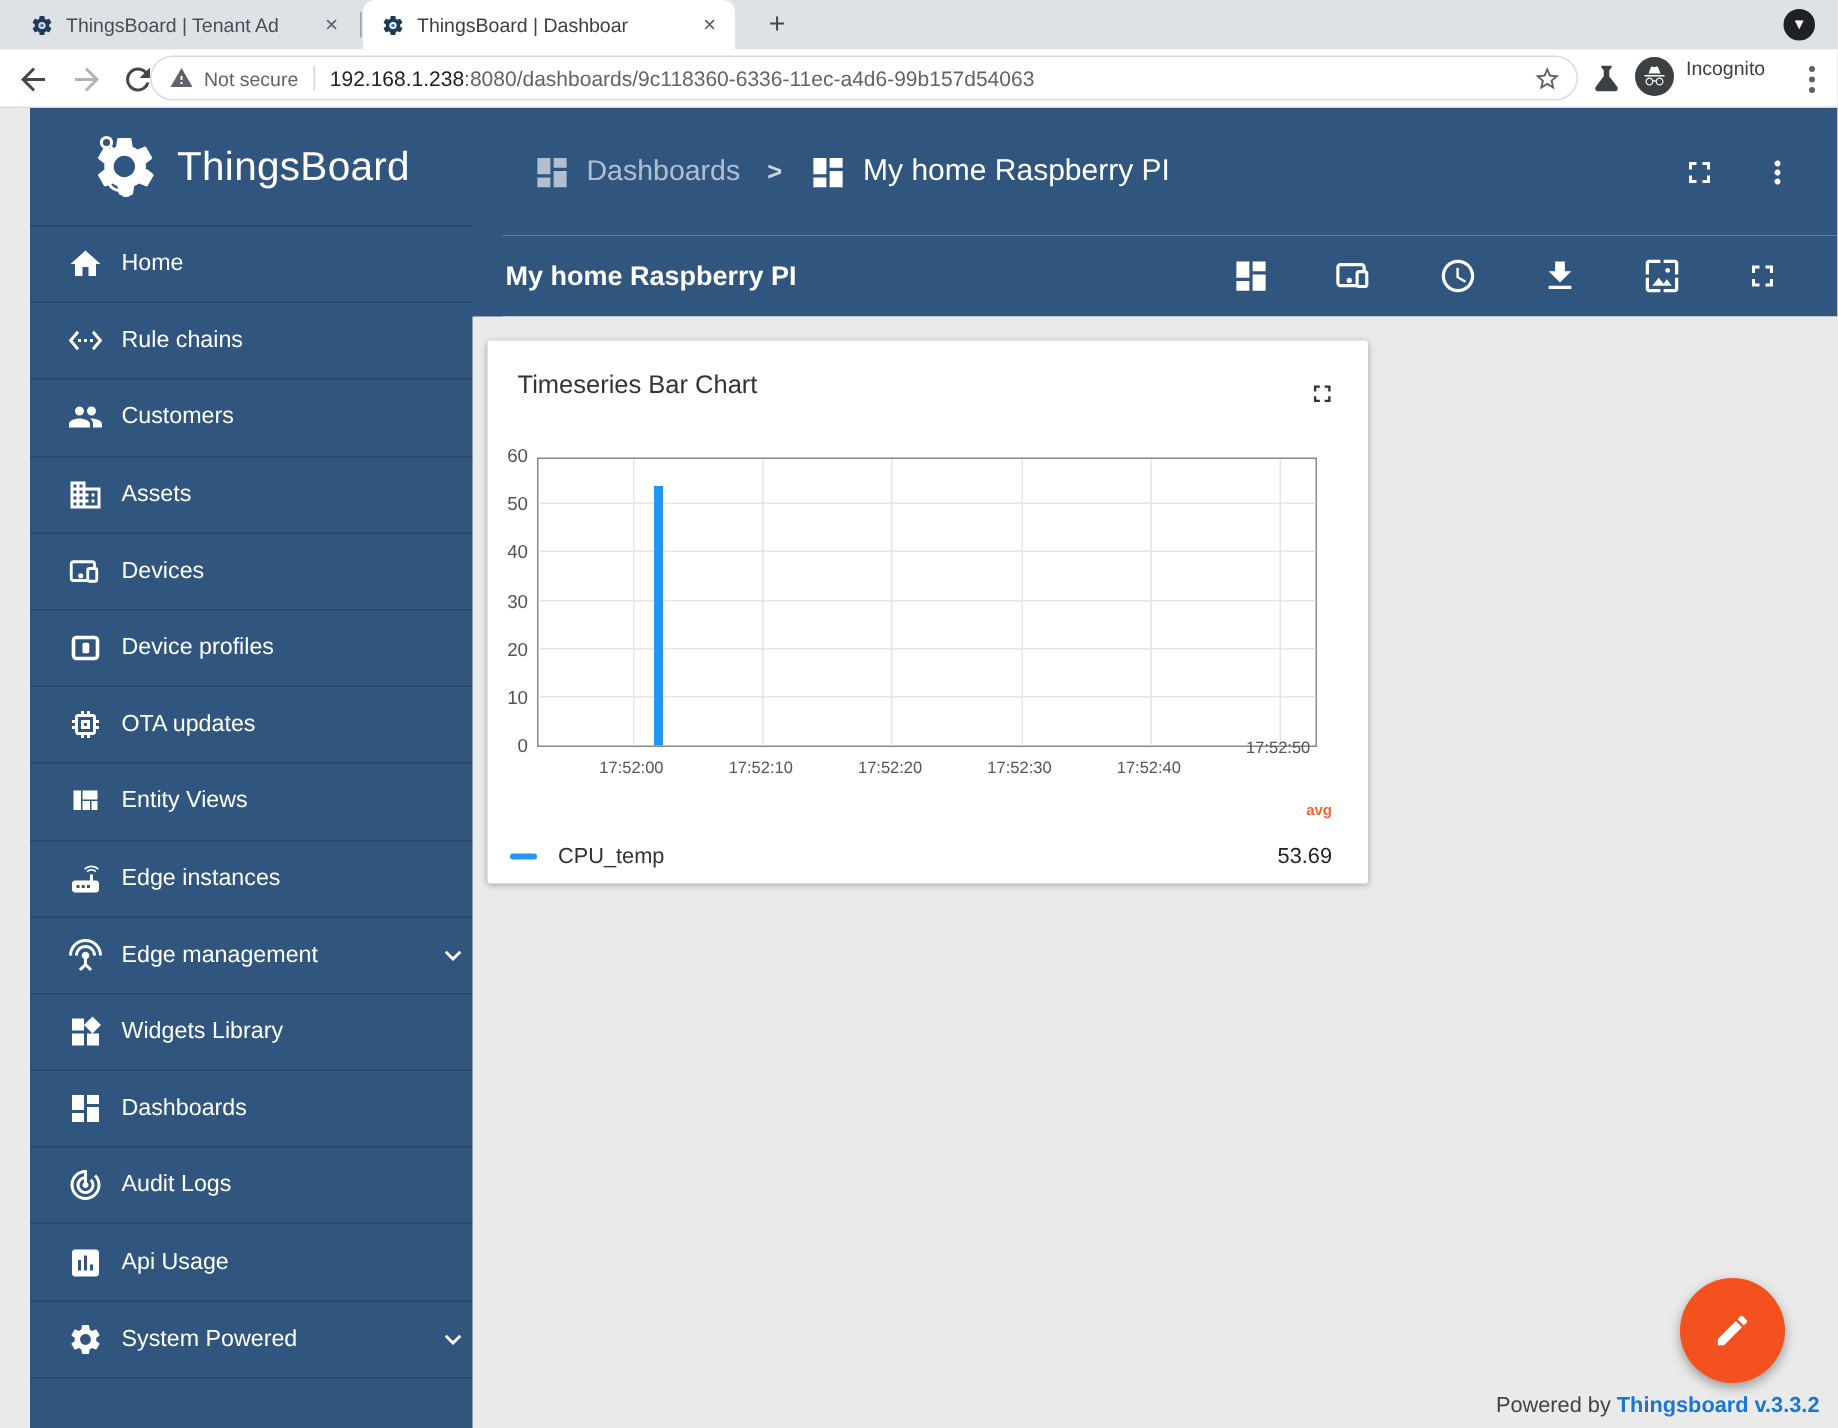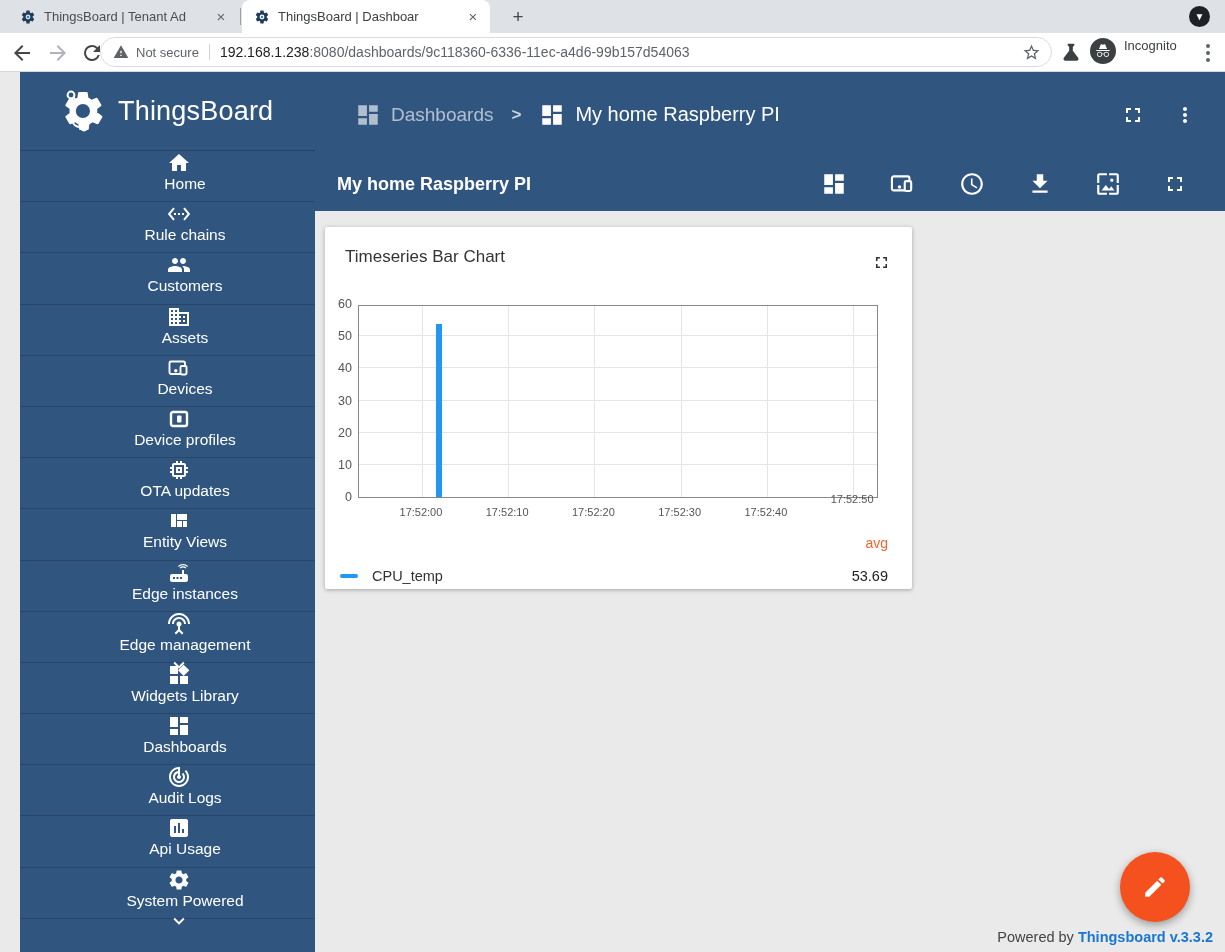--- a/index.html
+++ b/index.html
@@ -30,21 +30,21 @@
   .chip-incognito { position:absolute; left:1090px; top:5px; display:flex; align-items:flex-start; }
   .inc-circle { width:26px; height:26px; border-radius:50%; background:#3c4043; display:flex; align-items:center; justify-content:center; }
   .inc-label { font-size:13px; color:#3c4043; margin-left:8px; }
   .kebab { position:absolute; left:1199px; top:9px; width:18px; height:22px; display:flex; flex-direction:column; align-items:center; justify-content:center; gap:3px; }
   .kebab i { width:4px; height:4px; border-radius:50%; background:#5f6368; }
 
   
   .sidebar { position:absolute; left:0; top:72px; width:315px; height:880px; background:#305680;margin-left:20px; }
   .logo { height:79px; display:flex; align-items:center; padding-left:38px; border-bottom:1px solid rgba(0,0,0,0.22); }
   .logo-text { color:#fff; font-size:27px; margin-left:10px; letter-spacing:0.2px; }
-  .menu-item { height:51.2px; display:flex; align-items:center; padding:0 22px 0 25px; border-bottom:1px solid rgba(0,0,0,0.18); cursor:pointer;flex-direction:column; }
+  .menu-item { height:51.2px; display:flex; align-items:center; padding:0 22px 0 25px; border-bottom:1px solid rgba(0,0,0,0.18); cursor:pointer; }
   .menu-item .mi-label { color:#fff; font-size:15.5px; font-weight:500; margin-left:12px; flex:1; }
   .menu-item svg { flex:none; }
 
   .appbar { position:absolute; left:315px; top:72px; width:910px; height:85px; background:#305680; display:flex; align-items:center; padding:0 28px 0 40px; }
   .crumb { display:flex; align-items:center; }
   .crumb-label { font-size:19px; font-weight:500; margin-left:10px; }
   .crumb-parent .crumb-label { color:rgba(255,255,255,0.62); }
   .crumb-parent svg { opacity:0.62; }
   .crumb-current .crumb-label { font-size:20px; color:#fff; }
   .crumb-sep { color:rgba(255,255,255,0.75); font-size:17px; font-weight:700; margin:0 18px; }
@@ -66,21 +66,21 @@
 
   .chart-area { position:relative; height:250px; }
   .chart-plot { position:absolute; left:33px; top:28px; width:520px; height:193px; border:1px solid #85888c; background:#fff; }
   .grid-h { position:absolute; left:0; right:0; height:1px; background:#e5e5e5; }
   .grid-v { position:absolute; top:0; bottom:0; width:1px; background:#e5e5e5; }
   .chart-bar { position:absolute; bottom:0; }
   .y-label { position:absolute; left:0; width:27px; text-align:right; font-size:12.5px; color:#555; }
   .x-label { position:absolute; width:86px; text-align:center; font-size:11px; color:#555; }
 
   .legend { padding:8px 24px 0 15px; }
-  .legend-head { text-align:right; font-size:14px; font-weight:400; }
+  .legend-head { text-align:right; font-size:10px; font-weight:700; }
   .legend-row { display:flex; align-items:center; margin-top:17px; }
   .legend-dash { width:18px; height:4px; border-radius:2px; }
   .legend-name { font-size:14.5px; color:#333; margin-left:14px; flex:1; }
   .legend-val { font-size:14.5px; color:#222; text-align:right; }
 
   .powered { position:absolute; right:12px; bottom:7px; font-size:14.5px; color:#434343; }
   .powered .brand { font-weight:700; cursor:pointer; }
 
   .fab { position:absolute; right:35px; bottom:30px; width:70px; height:70px; border-radius:50%; background:#f4511e; box-shadow:0 3px 8px rgba(0,0,0,0.35); display:flex; align-items:center; justify-content:center; cursor:pointer; }
 </style>

